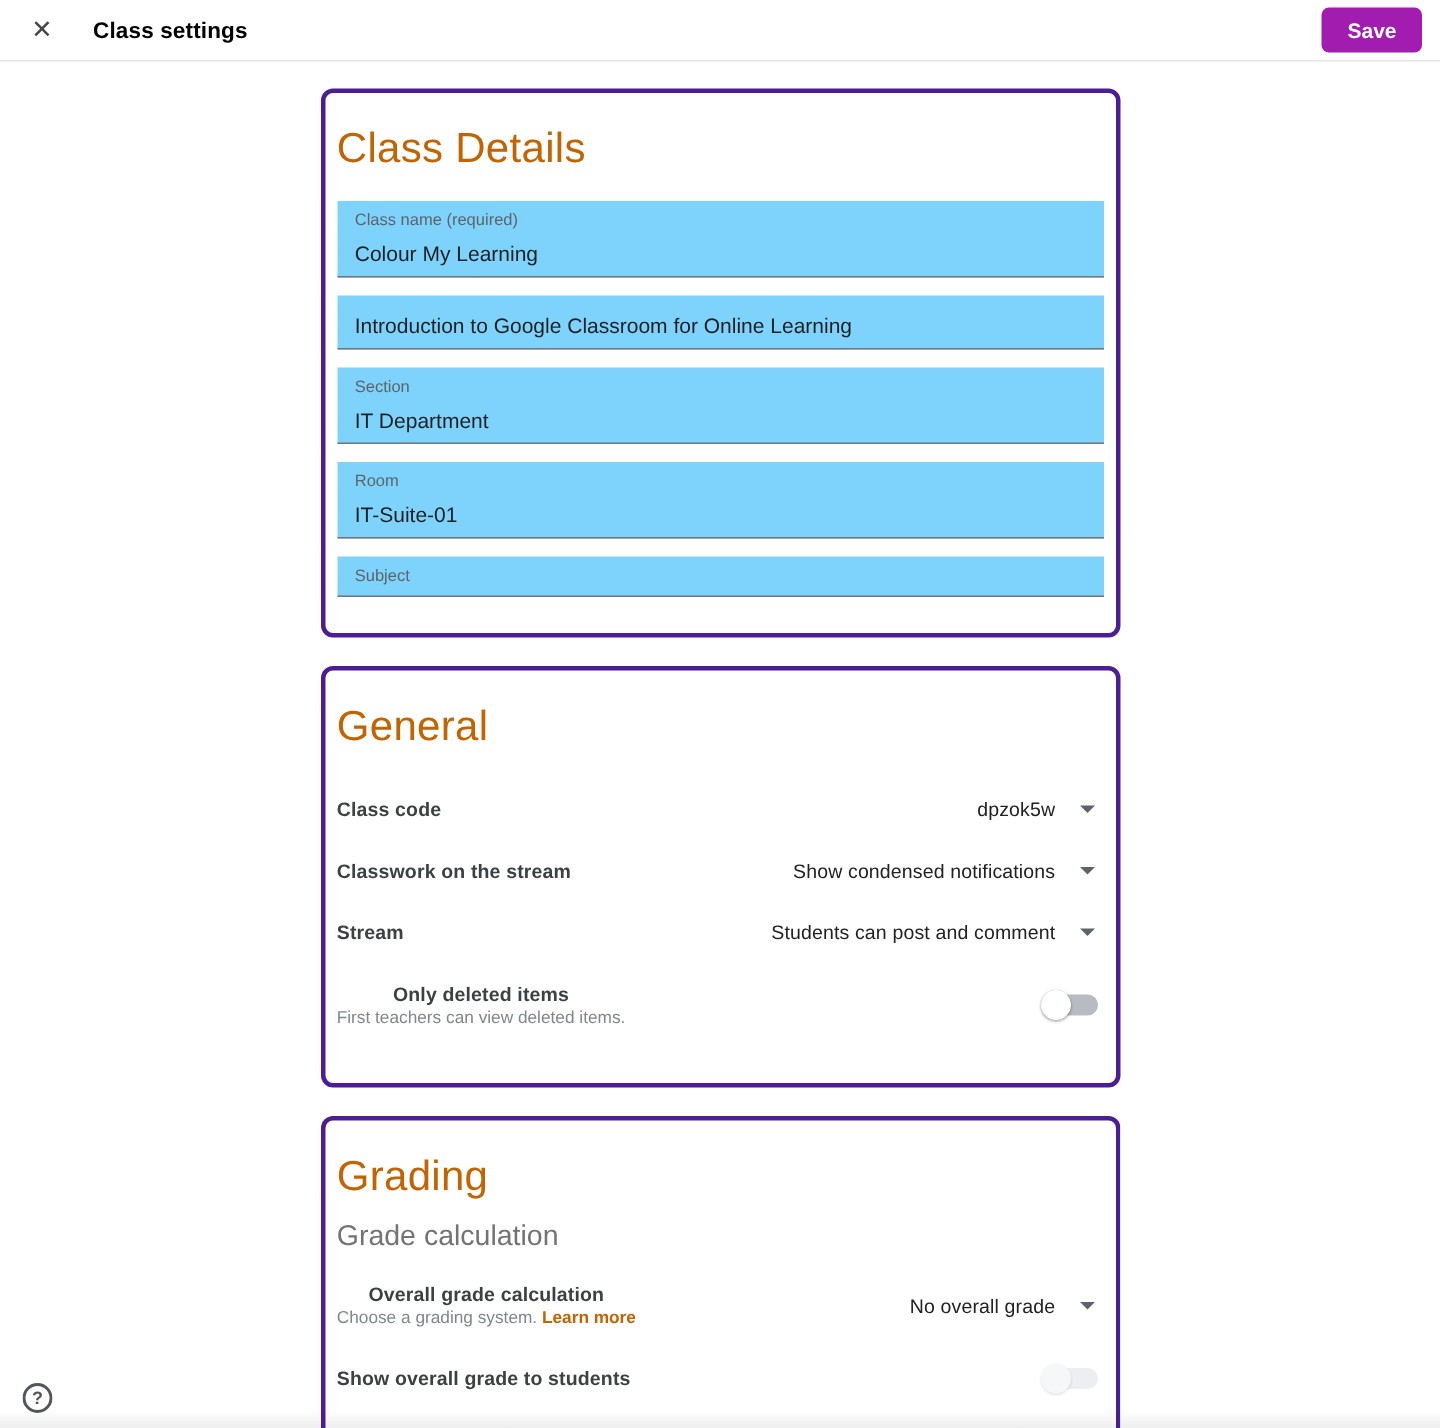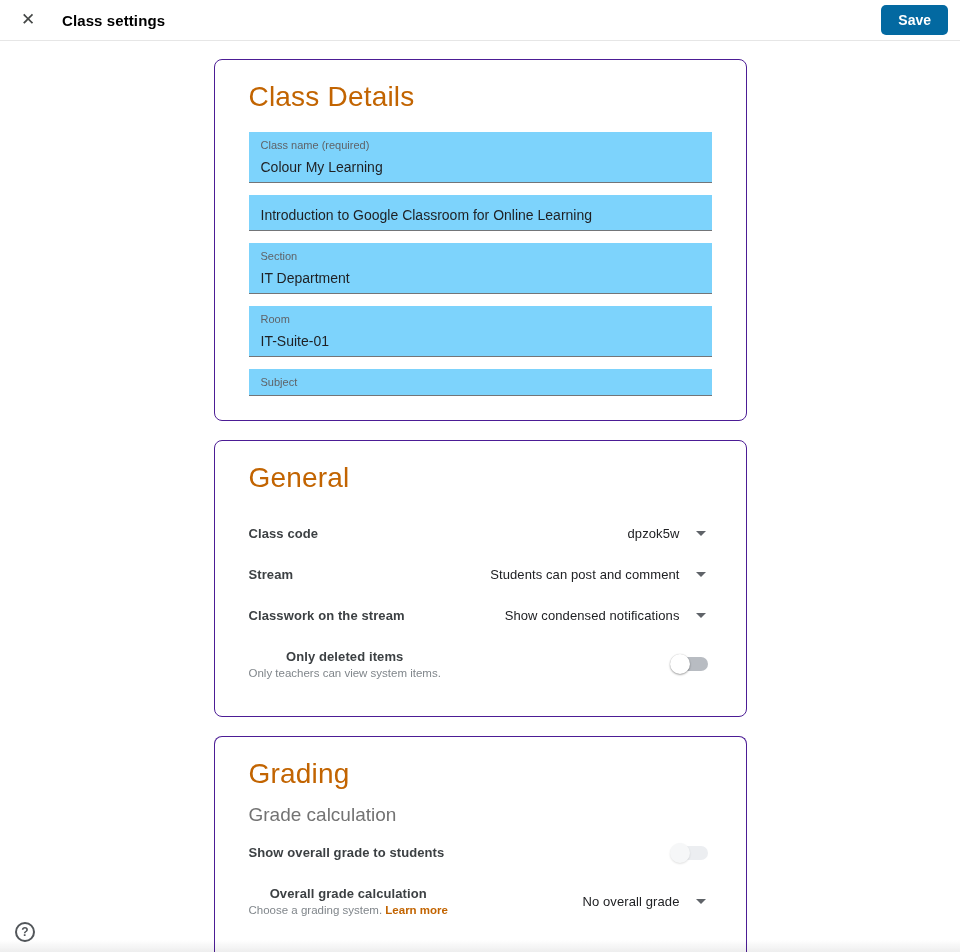--- a/index.html
+++ b/index.html
@@ -6,28 +6,28 @@
   html,body { width:960px; height:952px; background:#ffffff; overflow:hidden;
     font-family:"Liberation Sans", sans-serif; }
 
   
   .topbar { height:41px; display:flex; align-items:center; padding:0 12px 0 16px;
     border-bottom:1px solid #e6e6e6; background:#fff; position:relative; z-index:5; }
   .close-btn { width:24px; height:24px; border:none; background:transparent; cursor:pointer;
     font-size:17px; line-height:24px; color:#444746; padding:0; }
   .topbar-title { font-size:15px; font-weight:bold; color:#000000; margin-left:22px; letter-spacing:.1px; }
   .spacer { flex:1; }
-  .save-btn { background:#0369a1; color:#fff; border:none; border-radius:5px;
+  .save-btn { background:#a21caf; color:#fff; border:none; border-radius:5px;
     font-size:14px; font-weight:bold; padding:7px 17px; cursor:pointer;
     font-family:"Liberation Sans", sans-serif; }
 
   
   main { padding:18px 0 0; }
-  .card { width:533px; margin:0 auto 19px; background:#fff; border:1px solid #4c1d95;
-    border-radius:8px; padding:21px 34px 24px; }
+  .card { width:533px; margin:0 auto 19px; background:#fff; border:3px solid #4c1d95;
+    border-radius:8px; padding:21px 8px 24px; }
   .card-title { color:#c26401; font-size:28px; font-weight:normal; letter-spacing:.2px; margin-bottom:19px; }
 
   
   .field { background:#7dd3fc; border-bottom:1px solid #737578; padding:6px 12px 5px;
     margin-bottom:12px; cursor:text; }
   .field:last-child { margin-bottom:0; }
   .field-label { font-size:11px; color:#5f6368; line-height:15px; }
   .field-value { font-size:14px; color:#1f2023; line-height:19px; margin-top:5px; }
 
   
@@ -98,70 +98,70 @@
 
     <div class="row">
       <div class="row-label">Class code</div>
       <div class="dropdown">
         <span class="dropdown-value">dpzok5w</span>
         <span class="arrow"></span>
       </div>
     </div>
 
     <div class="row">
+      <div class="row-label">Classwork on the stream</div>
+      <div class="dropdown">
+        <span class="dropdown-value">Show condensed notifications</span>
+        <span class="arrow"></span>
+      </div>
+    </div>
+
+    <div class="row">
       <div class="row-label">Stream</div>
       <div class="dropdown">
         <span class="dropdown-value">Students can post and comment</span>
         <span class="arrow"></span>
       </div>
     </div>
 
     <div class="row">
-      <div class="row-label">Classwork on the stream</div>
-      <div class="dropdown">
-        <span class="dropdown-value">Show condensed notifications</span>
-        <span class="arrow"></span>
-      </div>
-    </div>
-
-    <div class="row">
       <div>
         <div class="row-label">Only deleted items</div>
-        <div class="row-sub">Only teachers can view system items.</div>
+        <div class="row-sub">First teachers can view deleted items.</div>
       </div>
       <div class="toggle">
         <div class="knob"></div>
       </div>
     </div>
   </section>
 
   <section class="card" style="margin-bottom:0; border-bottom:none; border-radius:8px 8px 0 0; min-height:260px;">
     <h1 class="card-title" style="margin-bottom:10px;">Grading</h1>
 
     <h2 class="sub-heading">Grade calculation</h2>
-
-    <div class="row">
-      <div class="row-label">Show overall grade to students</div>
-      <div class="toggle disabled">
-        <div class="knob"></div>
-      </div>
-    </div>
 
     <div class="row">
       <div>
         <div class="row-label">Overall grade calculation</div>
         <div class="row-sub">
           <span>Choose a grading system.</span>
           <a class="link">Learn more</a>
         </div>
       </div>
       <div class="dropdown">
         <span class="dropdown-value">No overall grade</span>
         <span class="arrow"></span>
       </div>
     </div>
 
+    <div class="row">
+      <div class="row-label">Show overall grade to students</div>
+      <div class="toggle disabled">
+        <div class="knob"></div>
+      </div>
+    </div>
+
   </section>
 
 </main>
 
 <div class="help-btn">?</div>
 <div class="bottom-fade"></div>
 
 </body></html>

